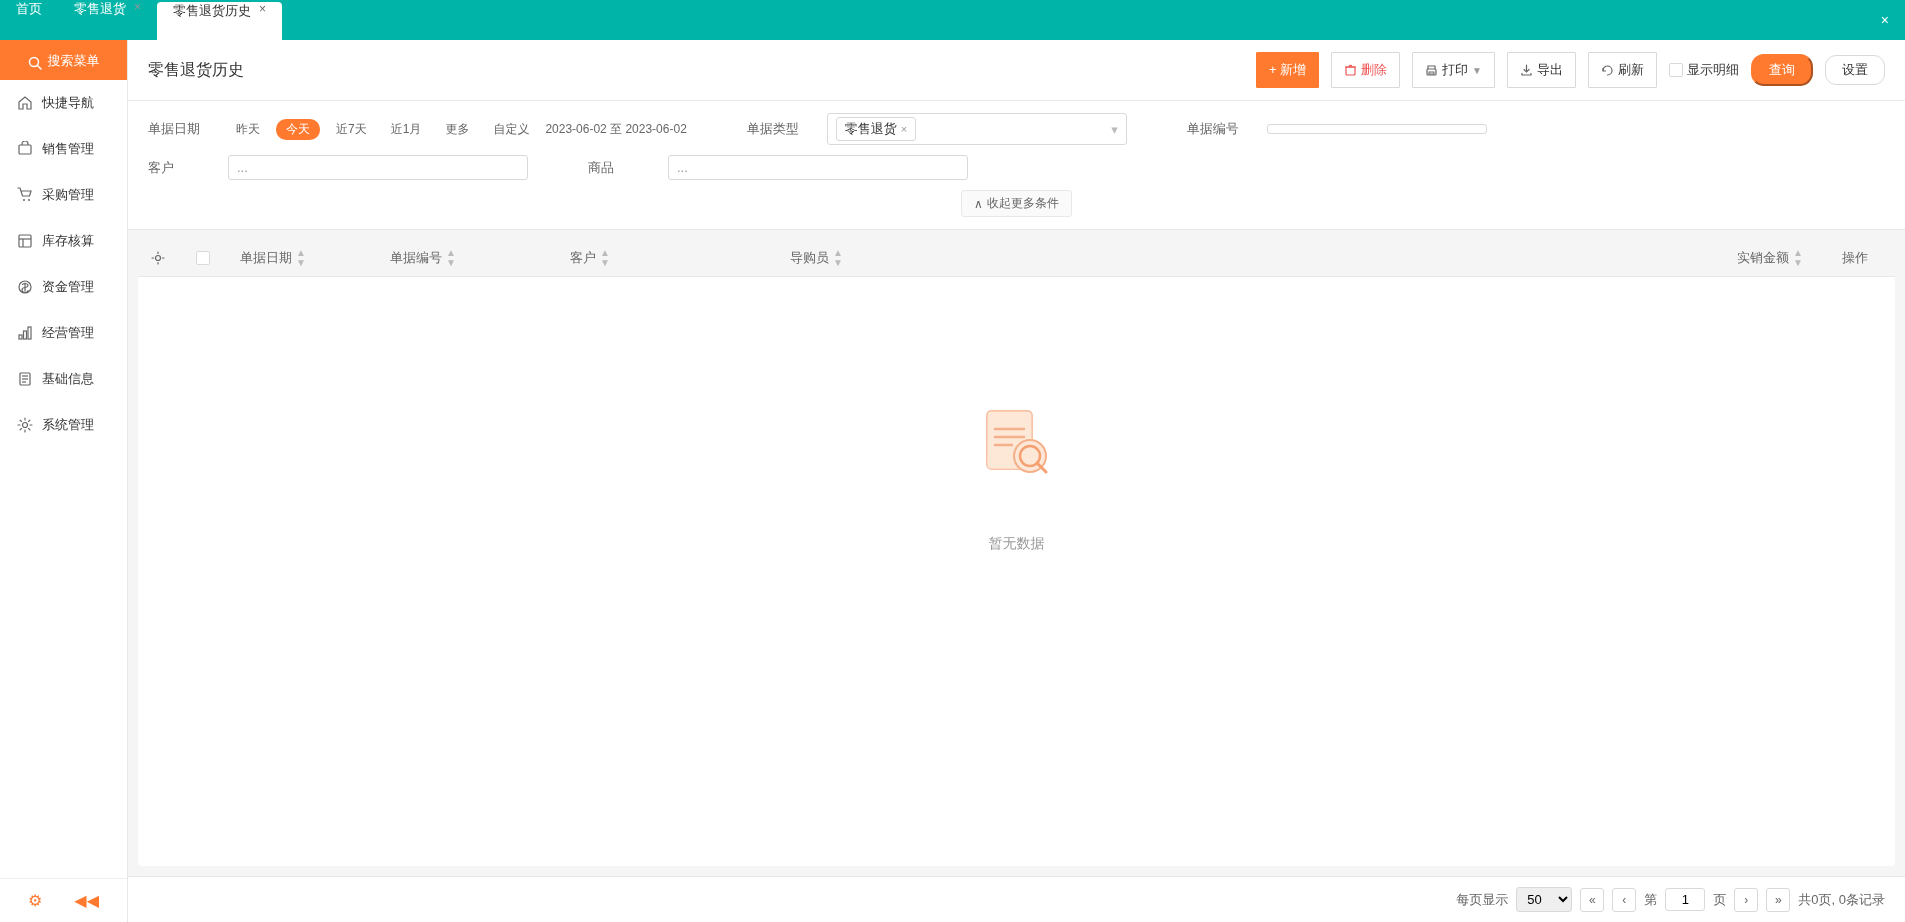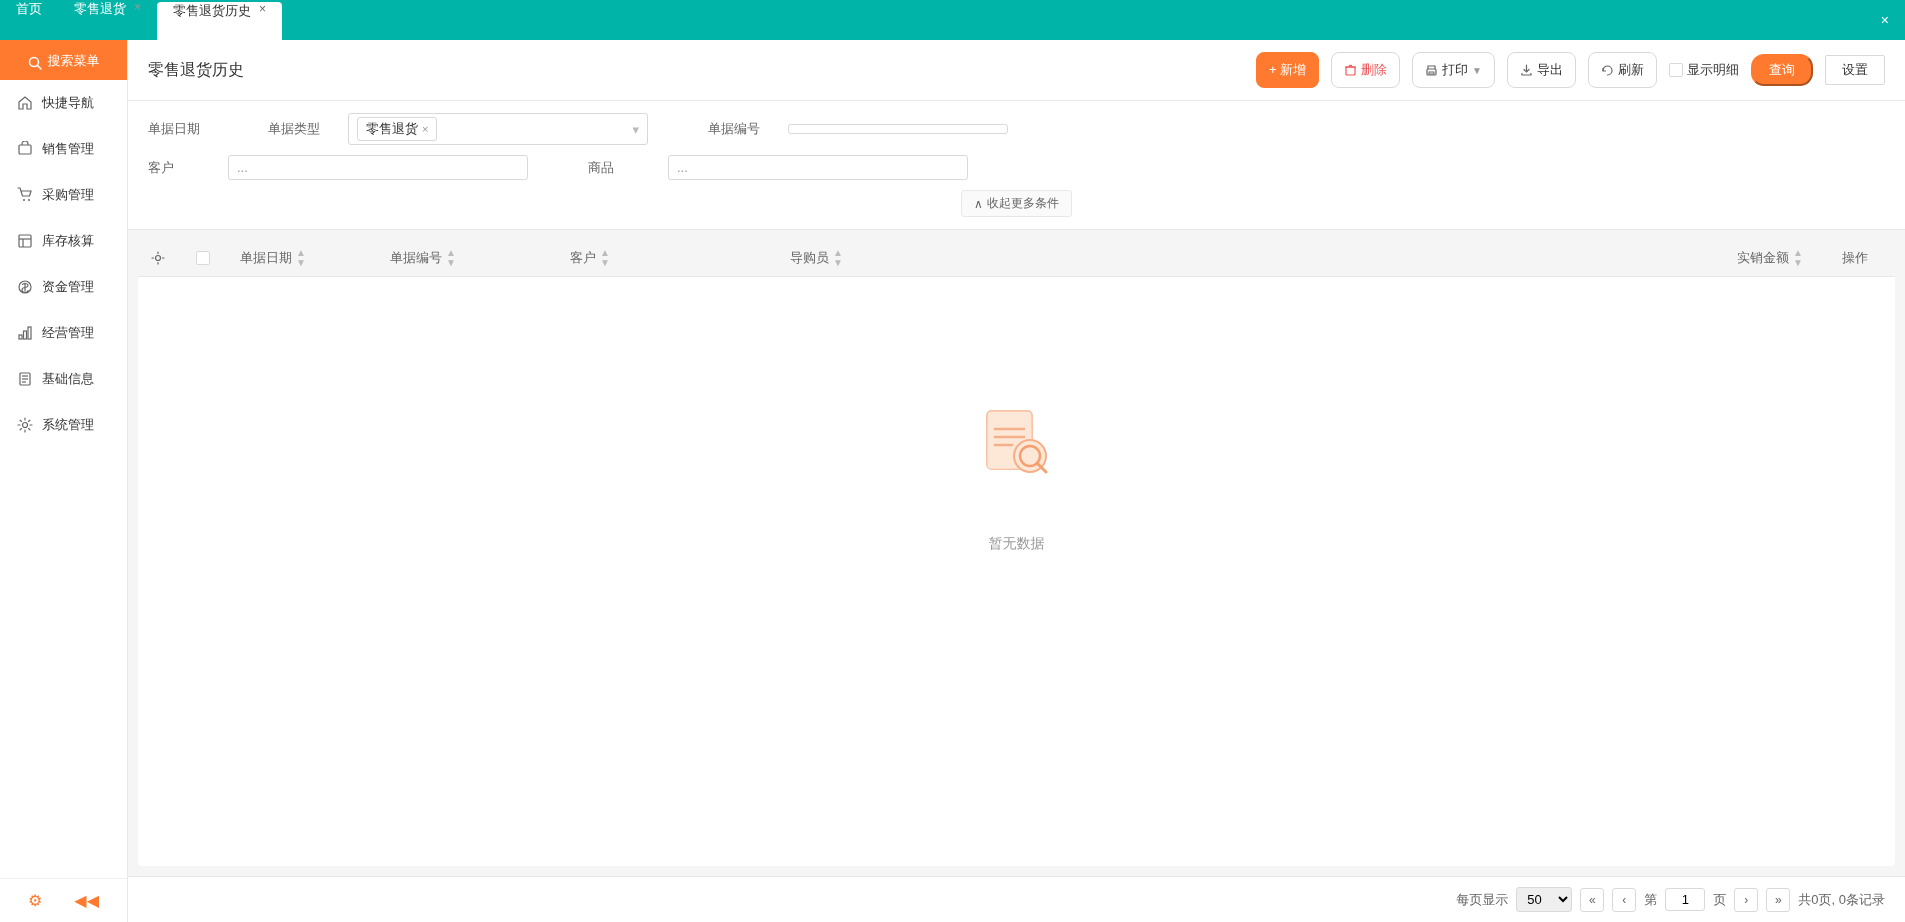--- a/index.html
+++ b/index.html
@@ -22,24 +22,24 @@
     .sidebar-item { display: flex; align-items: center; padding: 14px 16px; cursor: pointer; color: #333; font-size: 13px; gap: 8px; transition: background 0.2s; }
     .sidebar-icon { width: 18px; height: 18px; flex-shrink: 0; display: flex; align-items: center; justify-content: center; }
     .sidebar-bottom { margin-top: auto; display: flex; align-items: center; justify-content: space-around; padding: 12px; border-top: 1px solid #f0f0f0; }
     .sidebar-bottom-icon { cursor: pointer; color: #ff7a2f; font-size: 16px; }
 
     
     .content { flex: 1; display: flex; flex-direction: column; overflow: hidden; background: #f5f5f5; }
     .page-header { background: #fff; padding: 12px 20px; display: flex; align-items: center; justify-content: space-between; border-bottom: 1px solid #e8e8e8; flex-shrink: 0; }
     .page-title { font-size: 16px; font-weight: 500; color: #333; }
     .header-actions { display: flex; align-items: center; gap: 12px; }
-    .btn { display: flex; align-items: center; gap: 4px; padding: 8px 12px; border: 1px solid #d9d9d9; border-radius: 8px; background: #fff; cursor: pointer; font-size: 13px; color: #333; }
+    .btn { display: flex; align-items: center; gap: 4px; padding: 8px 12px; border: 1px solid #d9d9d9; border-radius: 1px; background: #fff; cursor: pointer; font-size: 13px; color: #333; }
     .btn-primary { background: #ff7a2f; border-color: #ff7a2f; color: #fff; }
     .btn-orange { background: #ff7a2f; border-color: #ff7a2f; color: #fff; padding: 5px 16px; border-radius: 13px; cursor: pointer; font-size: 13px; }
-    .btn-setting { background: #fff; border: 1px solid #d9d9d9; color: #333; padding: 5px 16px; border-radius: 2px; cursor: pointer; font-size: 13px; }
+    .btn-setting { background: #fff; border: 1px solid #d9d9d9; color: #333; padding: 5px 16px; border-radius: 11px; cursor: pointer; font-size: 13px; }
     .display-toggle { display: flex; align-items: center; gap: 4px; font-size: 13px; color: #333; cursor: pointer; }
     .checkbox-sm { width: 14px; height: 14px; border: 1px solid #d9d9d9; border-radius: 2px; background: #fff; }
 
     
     .filter-area { background: #fff; padding: 12px 20px; border-bottom: 1px solid #e8e8e8; flex-shrink: 0; }
     .filter-row { display: flex; align-items: center; gap: 20px; margin-bottom: 10px; flex-wrap: wrap; }
     .filter-label { color: #666; white-space: nowrap; min-width: 60px; }
     .date-filters { display: flex; align-items: center; gap: 8px; }
     .date-btn { padding: 2px 8px; border-radius: 3px; cursor: pointer; font-size: 12px; color: #666; }
     .date-btn.active { background: #ff7a2f; color: #fff; border-radius: 10px; padding: 2px 10px; }
@@ -240,20 +240,29 @@
           <span>设置</span>
         </button>
       </div>
     </div>
 
     <div class="filter-area">
 
       <div class="filter-row">
 
         <span class="filter-label">单据日期</span>
+        <div class="date-filters">
+          <span class="date-btn">昨天</span>
+          <span class="date-btn active">今天</span>
+          <span class="date-btn">近7天</span>
+          <span class="date-btn">近1月</span>
+          <span class="date-btn">更多</span>
+          <span class="date-btn">自定义</span>
+          <span class="date-range">2023-06-02 至 2023-06-02</span>
+        </div>
 
         <span class="filter-label" style="margin-left:40px;">单据类型</span>
         <div style="display:flex;align-items:center;gap:8px;border:1px solid #d9d9d9;border-radius:3px;padding:3px 8px;min-width:300px;background:#fff;">
           <div class="tag-item">
             <span>零售退货</span>
             <span class="tag-close">×</span>
           </div>
           <span style="margin-left:auto;color:#bbb;">▾</span>
         </div>
 

